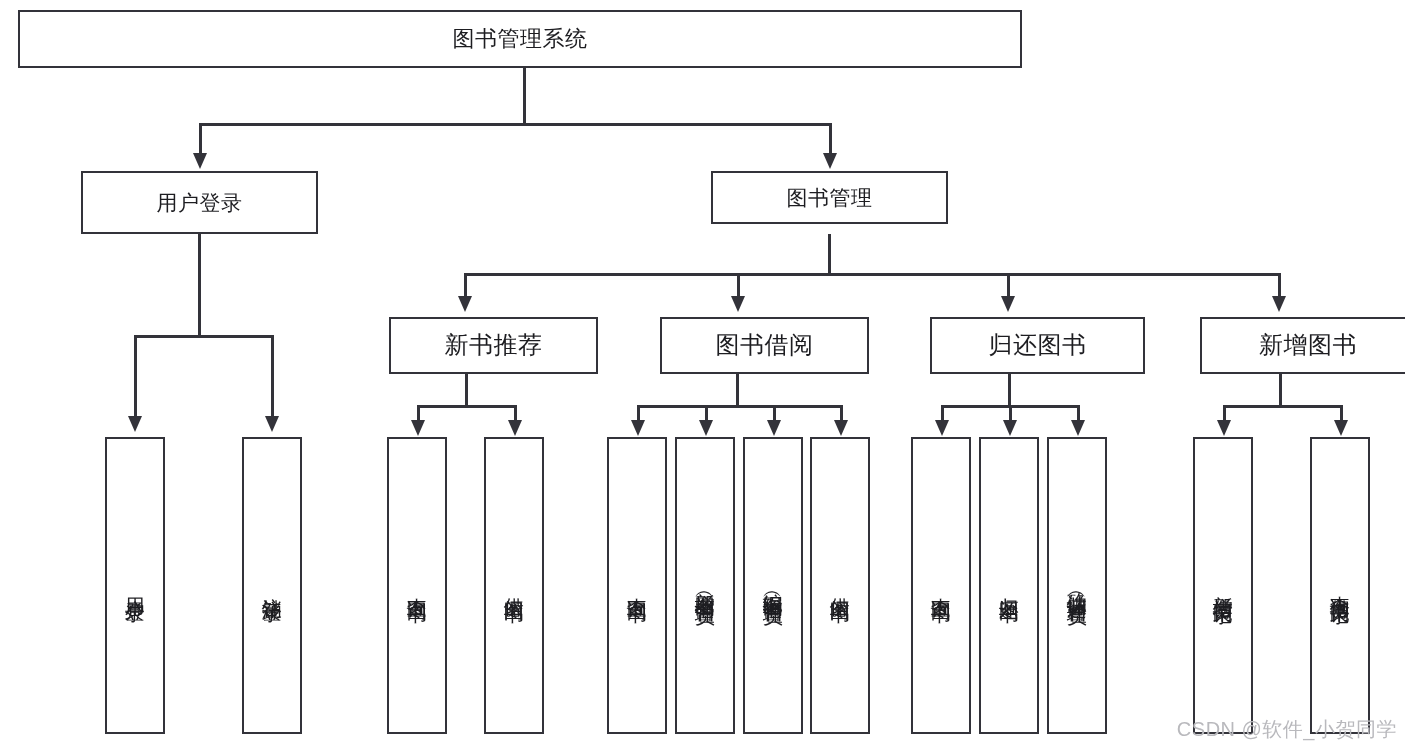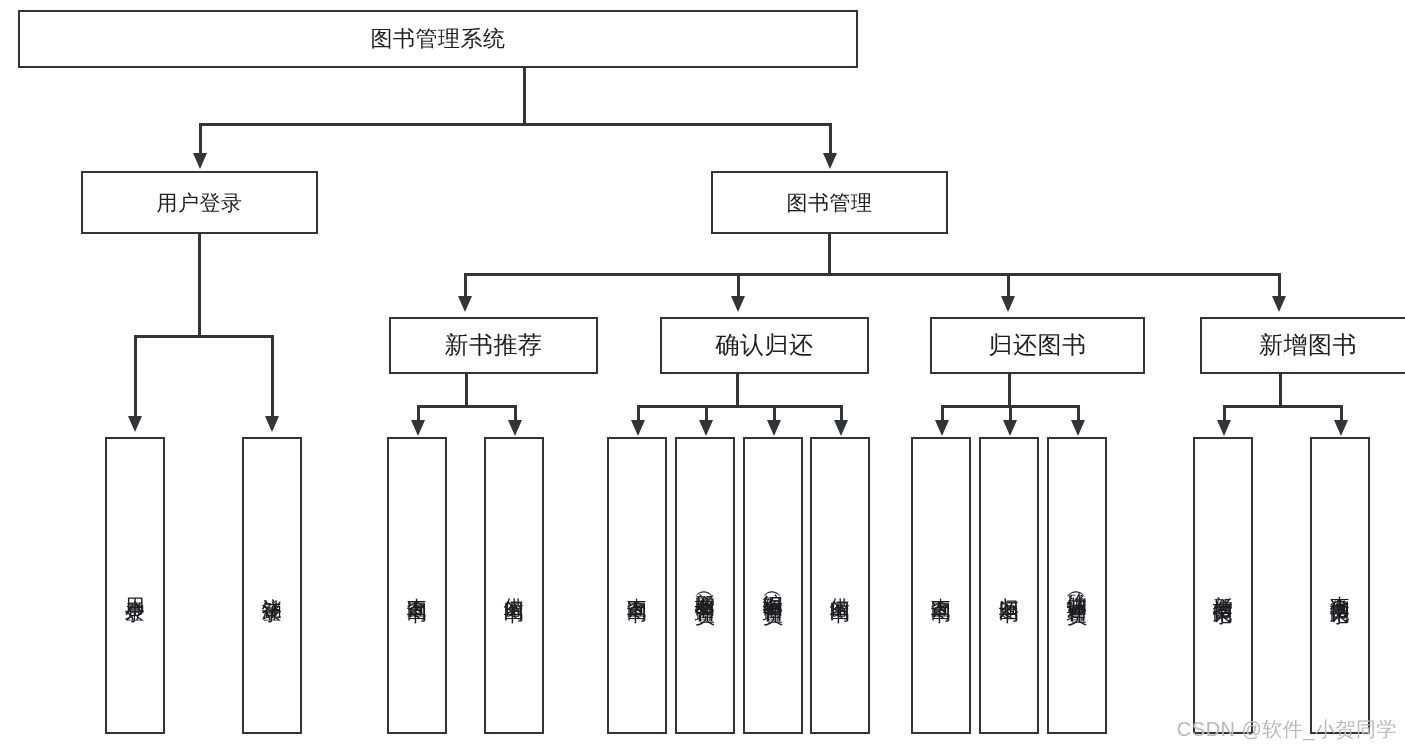--- a/index.html
+++ b/index.html
@@ -69,39 +69,39 @@
     white-space: nowrap;
     letter-spacing: 0.5px;
     pointer-events: none;
   }
 </style>
 </head>
 <body>
 
 <div id="canvas">
 
-  <div class="node root" style="left:18px; top:10px; width:840px; height:58px;">
+  <div class="node root" style="left:18px; top:10px; width:1004px; height:58px;">
     <span class="label-h">图书管理系统</span>
   </div>
 
   <div class="conn-v" style="left:523px; top:68px; height:55px;"></div>
 
   <div class="conn-h" style="left:199px; top:123px; width:632px;"></div>
 
   <div class="conn-v" style="left:199px; top:123px; height:33px;"></div>
   <div class="arrow" style="left:193px; top:153px;"></div>
 
   <div class="conn-v" style="left:829px; top:123px; height:33px;"></div>
   <div class="arrow" style="left:823px; top:153px;"></div>
 
   <div class="node level1" style="left:81px; top:171px; width:237px; height:63px;">
     <span class="label-h">用户登录</span>
   </div>
 
-  <div class="node level1" style="left:711px; top:171px; width:237px; height:63px;">
+  <div class="node level1" style="left:711px; top:171px; width:237px; height:53px;">
     <span class="label-h">图书管理</span>
   </div>
 
   <div class="conn-v" style="left:198px; top:234px; height:101px;"></div>
   <div class="conn-h" style="left:134px; top:335px; width:139px;"></div>
   <div class="conn-v" style="left:134px; top:335px; height:84px;"></div>
   <div class="arrow" style="left:128px; top:416px;"></div>
   <div class="conn-v" style="left:271px; top:335px; height:84px;"></div>
   <div class="arrow" style="left:265px; top:416px;"></div>
 
@@ -113,21 +113,21 @@
   <div class="arrow" style="left:731px; top:296px;"></div>
   <div class="conn-v" style="left:1007px; top:273px; height:26px;"></div>
   <div class="arrow" style="left:1001px; top:296px;"></div>
   <div class="conn-v" style="left:1278px; top:273px; height:26px;"></div>
   <div class="arrow" style="left:1272px; top:296px;"></div>
 
   <div class="node level2" style="left:361px; top:317px; width:209px; height:57px;">
     <span class="label-h">新书推荐</span>
   </div>
   <div class="node level2" style="left:632px; top:317px; width:209px; height:57px;">
-    <span class="label-h">确认归还</span>
+    <span class="label-h">图书借阅</span>
   </div>
   <div class="node level2" style="left:902px; top:317px; width:215px; height:57px;">
     <span class="label-h">归还图书</span>
   </div>
   <div class="node level2" style="left:1172px; top:317px; width:216px; height:57px;">
     <span class="label-h">新增图书</span>
   </div>
 
   <div class="conn-v" style="left:465px; top:374px; height:31px;"></div>
   <div class="conn-h" style="left:417px; top:405px; width:98px;"></div>

